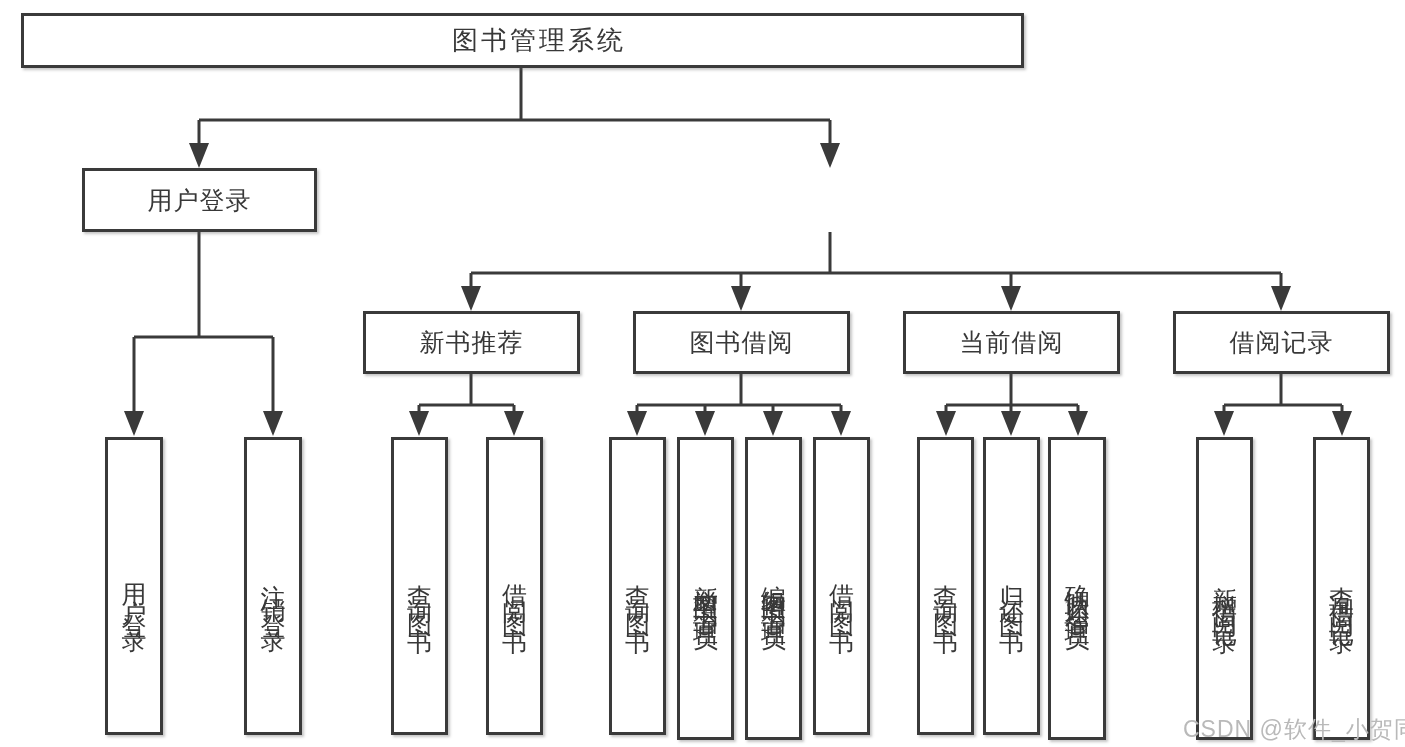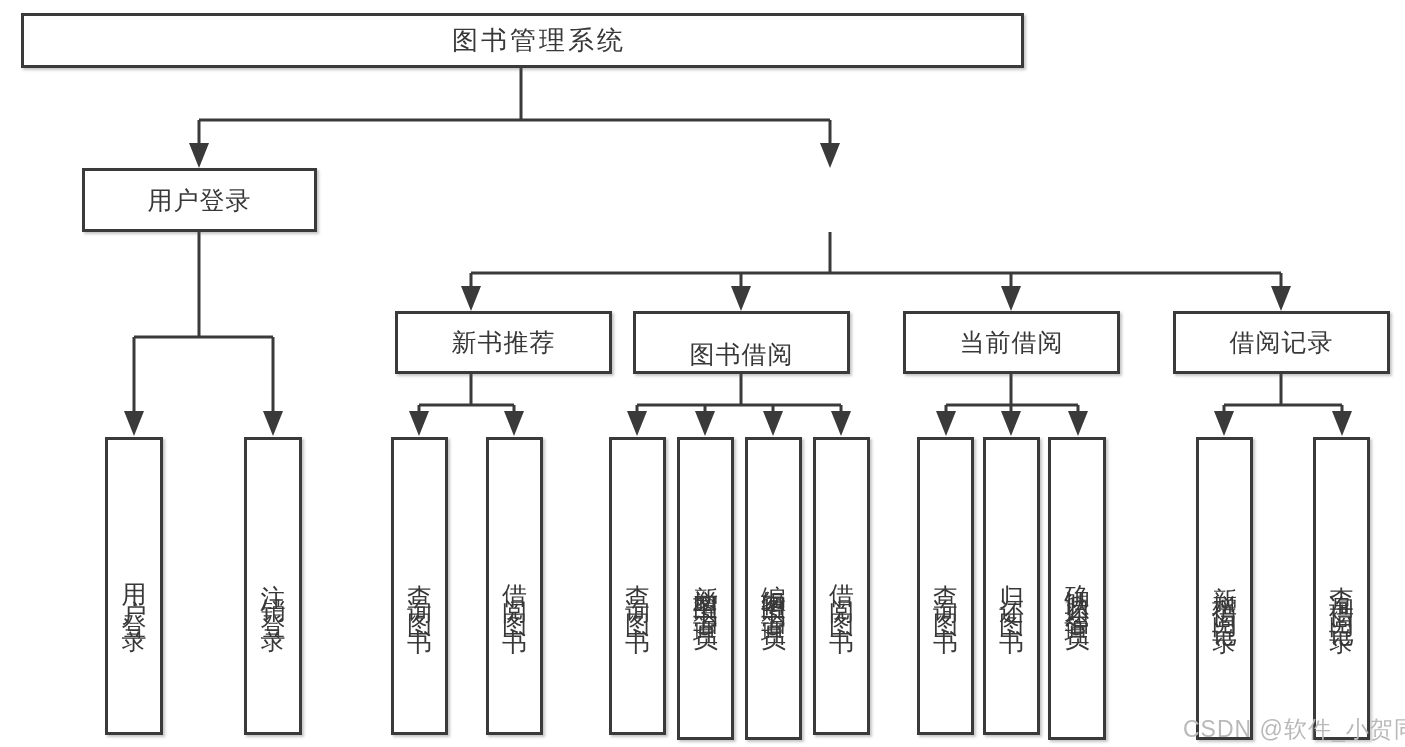--- a/index.html
+++ b/index.html
@@ -73,24 +73,24 @@
   </svg>
 
   <div class="box" style="left:21px;top:13px;width:1003px;height:55px;padding-left:33px;">
     <span class="root-label">图书管理系统</span>
   </div>
 
   <div class="box" style="left:82px;top:168px;width:235px;height:64px;">
     <span class="h-label">用户登录</span>
   </div>
 
-  <div class="box" style="left:363px;top:311px;width:217px;height:63px;margin-left:32px;">
+  <div class="box" style="left:363px;top:311px;width:217px;height:63px;">
     <span class="h-label">新书推荐</span>
   </div>
-  <div class="box" style="left:633px;top:311px;width:217px;height:63px;align-items:flex-end;">
+  <div class="box" style="left:633px;top:311px;width:217px;height:63px;">
     <span class="h-label">图书借阅</span>
   </div>
   <div class="box" style="left:903px;top:311px;width:217px;height:63px;font-family:Liberation Serif, serif;">
     <span class="h-label">当前借阅</span>
   </div>
   <div class="box" style="left:1173px;top:311px;width:217px;height:63px;">
     <span class="h-label">借阅记录</span>
   </div>
 
   <div class="box" style="left:105px;top:437px;width:58px;height:298px;">

